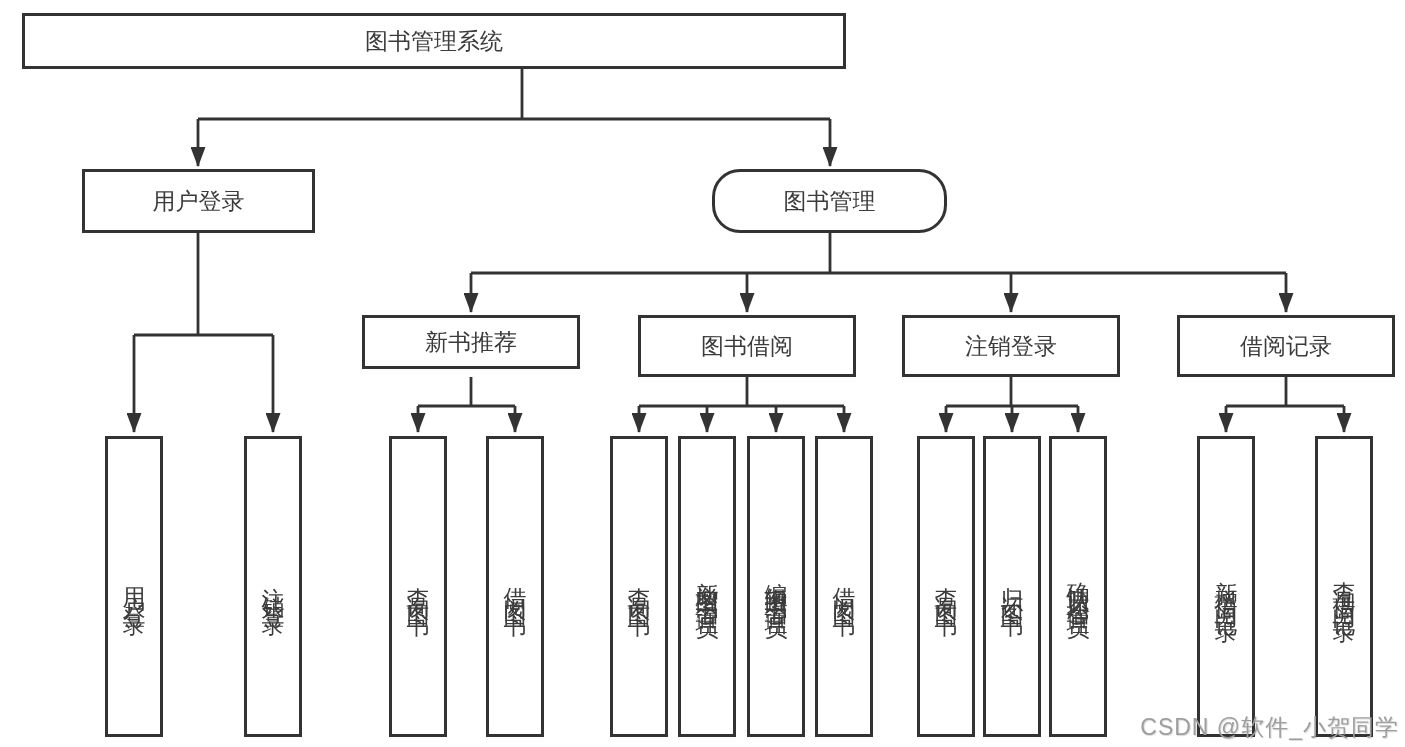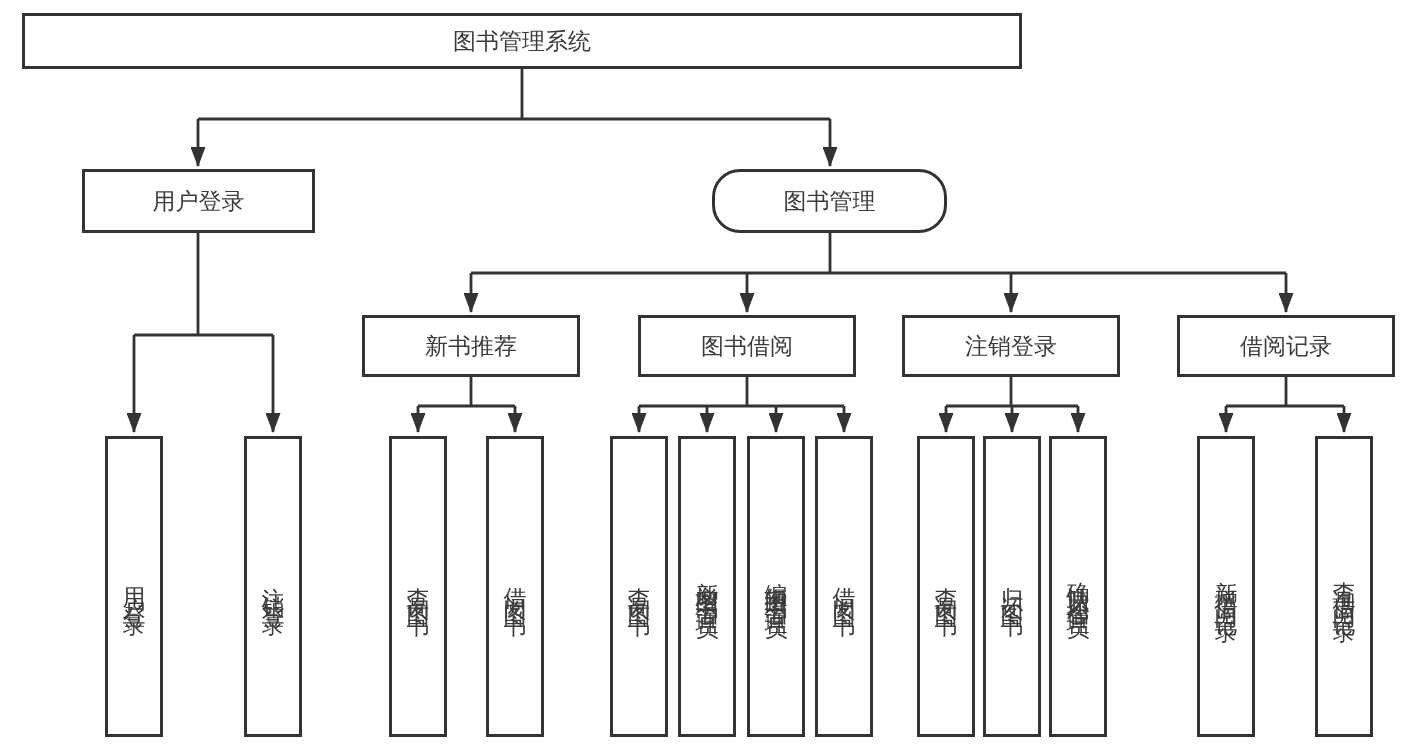--- a/index.html
+++ b/index.html
@@ -69,26 +69,26 @@
       <path d="M1012,406 V432" marker-end="url(#arrow)"></path>
       <path d="M1078,406 V432" marker-end="url(#arrow)"></path>
 
       <path d="M1286,377 V406"></path>
       <path d="M1226,406 H1344"></path>
       <path d="M1226,406 V432" marker-end="url(#arrow)"></path>
       <path d="M1344,406 V432" marker-end="url(#arrow)"></path>
     </g>
   </svg>
 
-  <div class="node" style="left:22px;top:13px;width:1000px;height:56px;">图书管理系统</div>
+  <div class="node" style="left:22px;top:13px;width:824px;height:56px;">图书管理系统</div>
 
   <div class="node" style="left:82px;top:169px;width:233px;height:64px;">用户登录</div>
   <div class="node" style="left:712px;top:169px;width:235px;height:64px;border-radius:28px;">图书管理</div>
 
-  <div class="node" style="left:362px;top:315px;width:218px;height:62px;">新书推荐</div>
+  <div class="node" style="left:362px;top:315px;width:218px;height:54px;">新书推荐</div>
   <div class="node" style="left:638px;top:315px;width:218px;height:62px;font-family:Liberation Serif, serif;">图书借阅</div>
   <div class="node" style="left:902px;top:315px;width:218px;height:62px;">注销登录</div>
   <div class="node" style="left:1177px;top:315px;width:218px;height:62px;">借阅记录</div>
 
   <div class="node v" style="left:105px;top:436px;width:58px;height:301px;">用户登录</div>
   <div class="node v" style="left:244px;top:436px;width:58px;height:301px;">注销登录</div>
 
   <div class="node v" style="left:389px;top:436px;width:58px;height:301px;">查询图书</div>
   <div class="node v" style="left:486px;top:436px;width:58px;height:301px;">借阅图书</div>
 
@@ -97,14 +97,15 @@
   <div class="node v" style="left:747px;top:436px;width:58px;height:301px;letter-spacing:5px;">编辑图书（管理员）</div>
   <div class="node v" style="left:815px;top:436px;width:58px;height:301px;">借阅图书</div>
 
   <div class="node v" style="left:917px;top:436px;width:58px;height:301px;">查询图书</div>
   <div class="node v" style="left:983px;top:436px;width:58px;height:301px;">归还图书</div>
   <div class="node v" style="left:1049px;top:436px;width:58px;height:301px;letter-spacing:5px;">确认归还（管理员）</div>
 
   <div class="node v" style="left:1197px;top:436px;width:58px;height:301px;letter-spacing:8px;">新增借阅记录</div>
   <div class="node v" style="left:1315px;top:436px;width:58px;height:301px;letter-spacing:8px;">查询借阅记录</div>
 
+  <div class="watermark">CSDN @软件_小贺同学</div>
 
 </div>
 
 </body></html>

